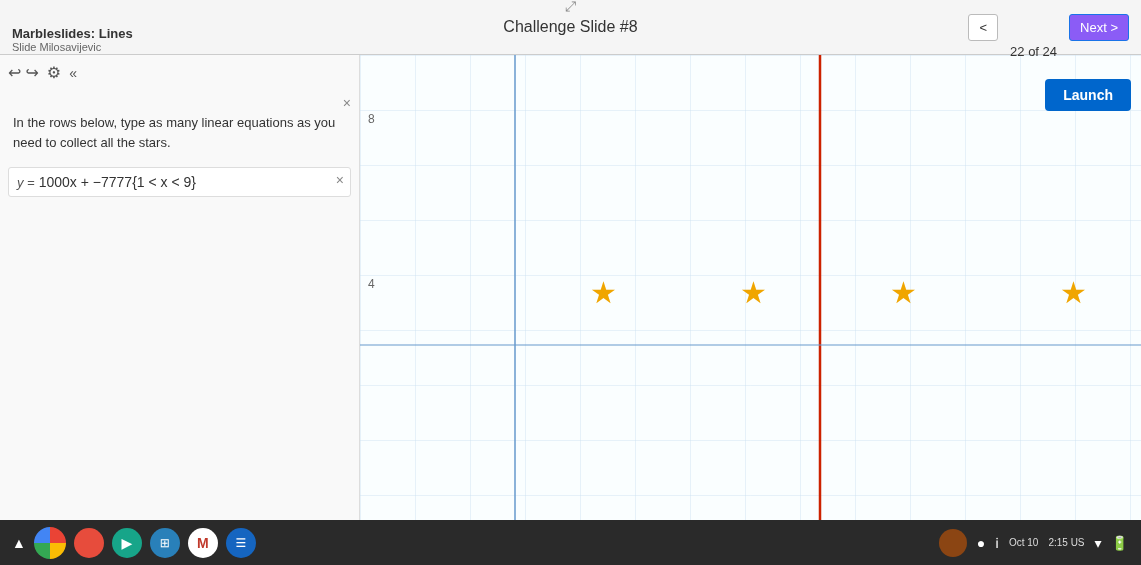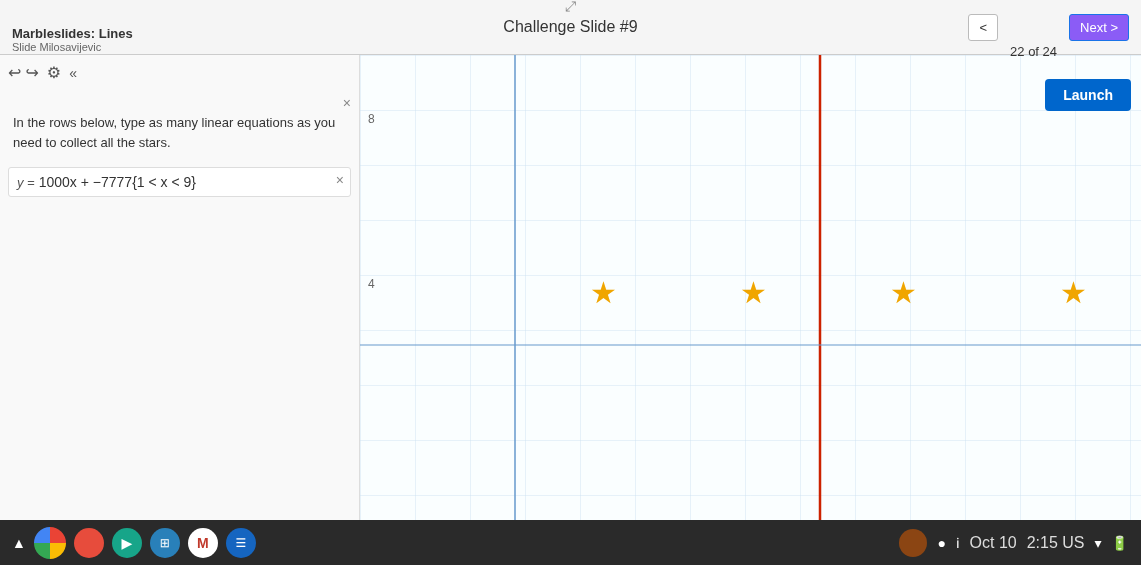--- a/index.html
+++ b/index.html
@@ -213,21 +213,21 @@
     }
     .taskbar-avatar {
       width: 28px;
       height: 28px;
       border-radius: 50%;
       background: #8b4513;
       overflow: hidden;
     }
     #taskbar-date, #taskbar-time {
       color: #ddd;
-      font-size: 16px;
+      font-size: 10px;
     }
 
     
     .undo-redo {
       display: flex;
       gap: 4px;
     }
     .undo-redo span {
       font-size: 16px;
       cursor: pointer;
@@ -247,21 +247,21 @@
 </head>
 <body>
 
 <div id="top-bar">
   <div id="top-left">
     <span id="app-title">Marbleslides: Lines</span>
     <span id="user-name">Slide Milosavijevic</span>
   </div>
 
   <div id="top-center">
-    <span>Challenge Slide #9</span>
+    <span>Challenge Slide #8</span>
     <span style="position:absolute;top:-20px;left:50%;transform:translateX(-50%);font-size:14px;color:#888;cursor:pointer;">⤢</span>
   </div>
 
   <div id="top-right">
     <button class="nav-btn">&lt;</button>
     <span id="slide-count">22 of 24</span>
     <button class="nav-btn" style="background:#8b5cf6;color:white;border-color:#1a73e8;">Next  &gt;</button>
   </div>
 </div>
 

